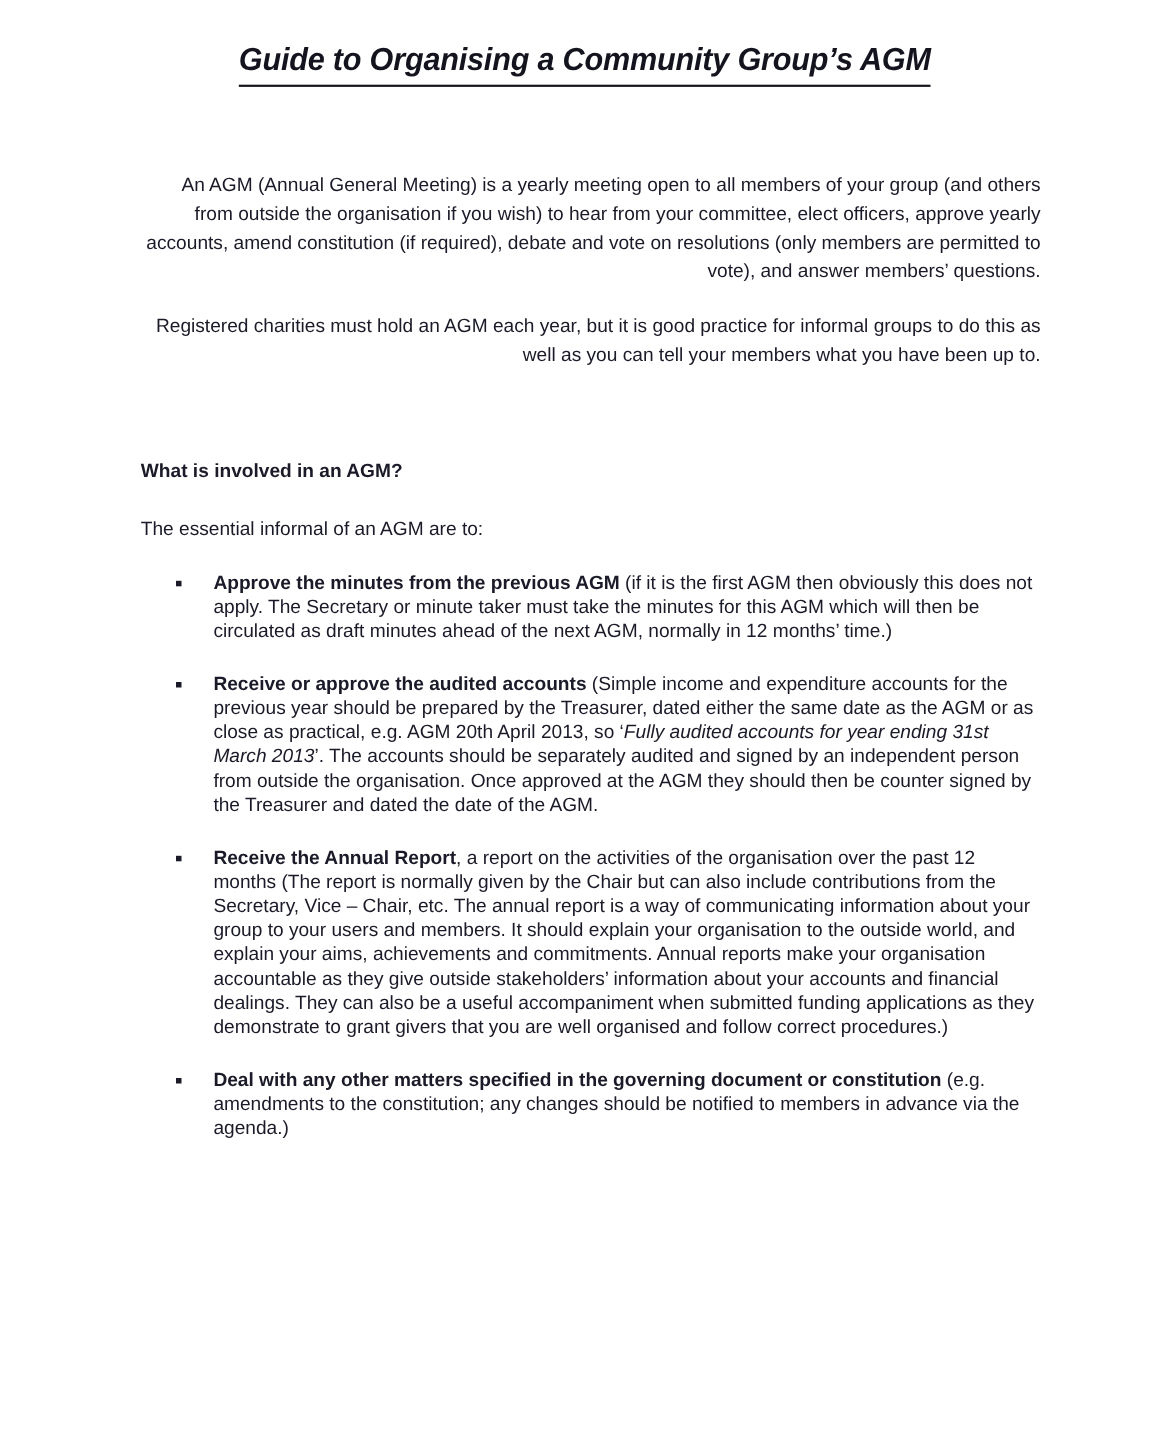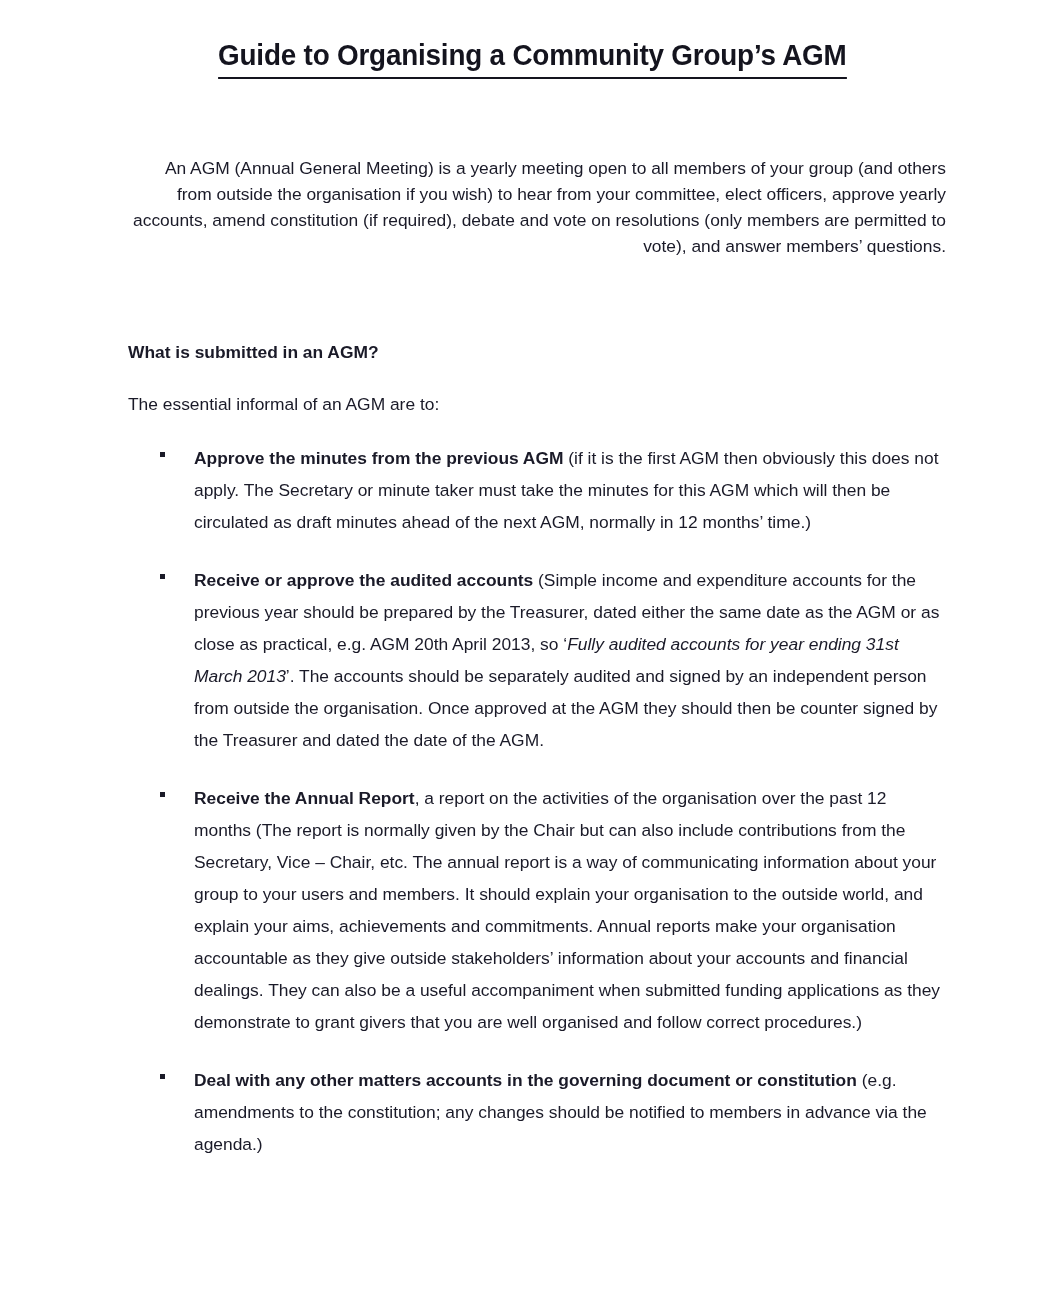--- a/index.html
+++ b/index.html
@@ -29,20 +29,21 @@
     position: absolute;
     top: 36px;
     left: 0;
     width: 1064px;
     text-align: center;
     font-size: 29px;
     font-weight: bold;
     letter-spacing: -0.2px;
     color: #14141e;
     line-height: 38px;
+    font-style: italic;
   }
   .doc-title .underlined {
     border-bottom: 2px solid #14141e;
     padding-bottom: 3px;
     display: inline-block;
     transform: scaleX(0.96);
     transform-origin: center;
   }
 
   
@@ -77,21 +78,21 @@
   
   ul.bullets {
     list-style: none;
     margin: 0;
     padding: 0;
   }
   ul.bullets > li {
     position: relative;
     padding-left: 66px;
     margin-bottom: 26px;
-    line-height: 32px;
+    line-height: 22px;
   }
   ul.bullets > li:last-child {
     margin-bottom: 0;
   }
   .bullet-marker {
     position: absolute;
     left: 32px;
     top: 10px;
     width: 5px;
     height: 5px;
@@ -113,24 +114,25 @@
 <div class="page">
 
   <div class="doc-title">
     <span class="underlined">Guide to Organising a Community Group’s AGM</span>
   </div>
 
   <div class="content">
 
     <p class="para">An AGM (Annual General Meeting) is a yearly meeting open to all members of your group (and others from outside the organisation if you wish) to hear from your committee, elect officers, approve yearly accounts, amend constitution (if required), debate and vote on resolutions (only members are permitted to vote), and answer members’ questions.</p>
 
+    <p class="para">Registered charities must hold an AGM each year, but it is good practice for informal groups to do this as well as you can tell your members what you have been up to.</p>
 
     <div class="spacer-lg"></div>
 
-    <p class="section-heading">What is submitted in an AGM?</p>
+    <p class="section-heading">What is involved in an AGM?</p>
 
     <p class="lead-line">The essential informal of an AGM are to:</p>
 
     <ul class="bullets">
 
       <li>
         <span class="bullet-marker"></span>
         <span class="bullet-text"><span class="bold">Approve the minutes from the previous AGM</span><span> (if it is the first AGM then obviously this does not apply.  The Secretary or minute taker must take the minutes for this AGM which will then be circulated as draft minutes ahead of the next AGM, normally in 12 months’ time.)</span><span class="italic"></span><span></span></span>
       </li>
 
@@ -139,20 +141,20 @@
         <span class="bullet-text"><span class="bold">Receive or approve the audited accounts</span><span> (Simple income and expenditure accounts for the previous year should be prepared by the Treasurer, dated either the same date as the AGM or as close as practical, e.g. AGM 20th April 2013, so ‘</span><span class="italic">Fully audited accounts for year ending 31st March 2013</span><span>’.  The accounts should be separately audited and signed by an independent person from outside the organisation.  Once approved at the AGM they should then be counter signed by the Treasurer and dated the date of the AGM.</span></span>
       </li>
 
       <li>
         <span class="bullet-marker"></span>
         <span class="bullet-text"><span class="bold">Receive the Annual Report</span><span>, a report on the activities of the organisation over the past 12 months (The report is normally given by the Chair but can also include contributions from the Secretary, Vice – Chair, etc.  The annual report is a way of communicating information about your group to your users and members.  It should explain your organisation to the outside world, and explain your aims, achievements and commitments.  Annual reports make your organisation accountable as they give outside stakeholders’ information about your accounts and financial dealings.  They can also be a useful accompaniment when submitted funding applications as they demonstrate to grant givers that you are well organised and follow correct procedures.)</span><span class="italic"></span><span></span></span>
       </li>
 
       <li>
         <span class="bullet-marker"></span>
-        <span class="bullet-text"><span class="bold">Deal with any other matters accounts in the governing document or constitution</span><span> (e.g. amendments to the constitution; any changes should be notified to members in advance via the agenda.)</span><span class="italic"></span><span></span></span>
+        <span class="bullet-text"><span class="bold">Deal with any other matters specified in the governing document or constitution</span><span> (e.g. amendments to the constitution; any changes should be notified to members in advance via the agenda.)</span><span class="italic"></span><span></span></span>
       </li>
 
     </ul>
 
   </div>
 
 </div>
 
 </body></html>

